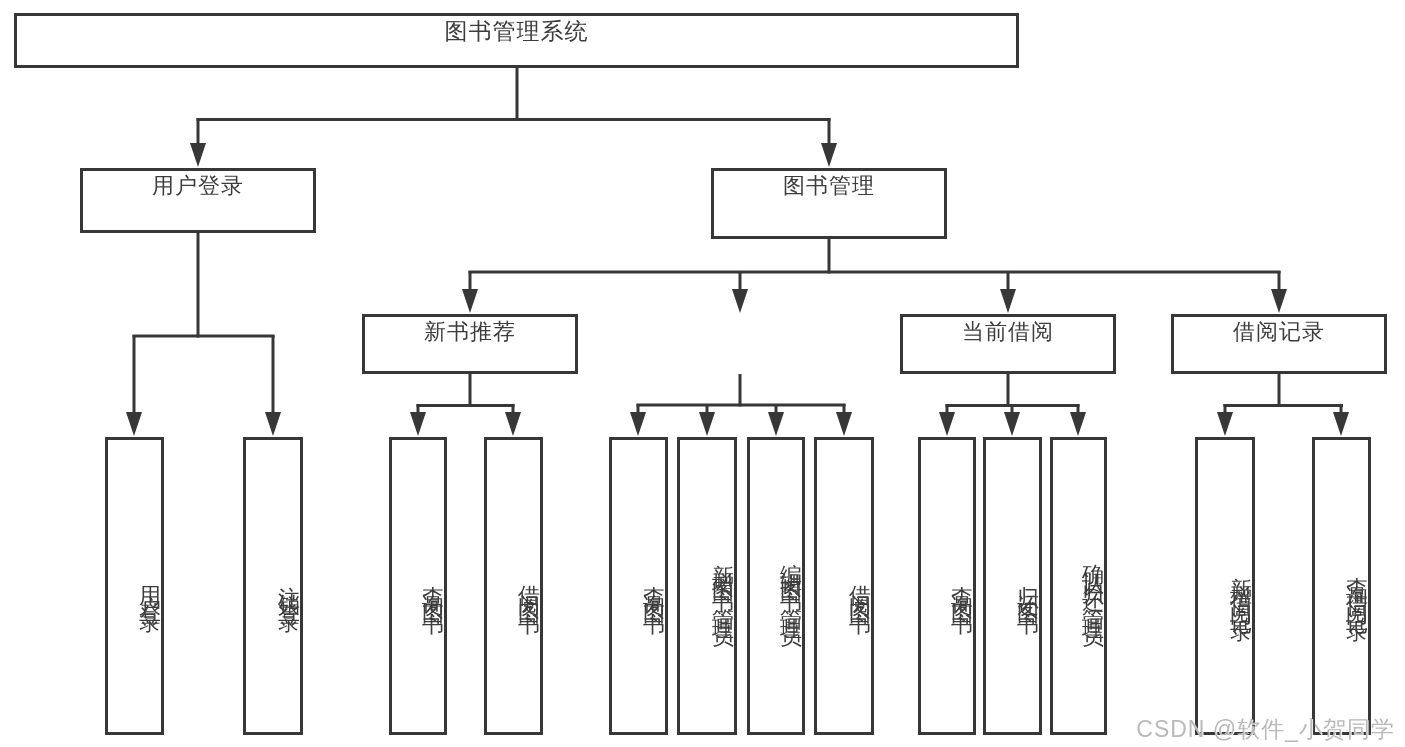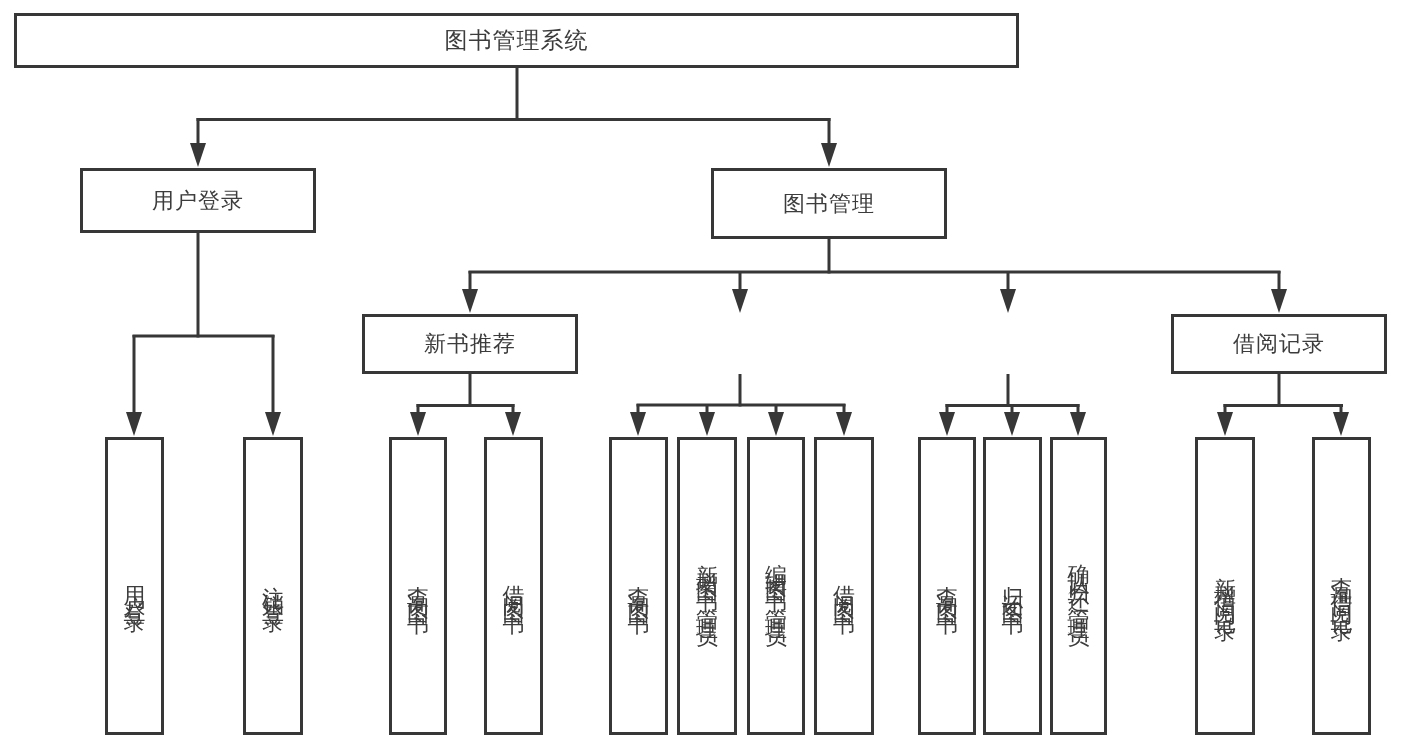--- a/index.html
+++ b/index.html
@@ -3,21 +3,21 @@
 <meta charset="utf-8">
 <style>
   html,body{margin:0;padding:0;background:#ffffff;}
   .stage{
     position:relative;width:1405px;height:747px;background:#ffffff;overflow:hidden;
     font-family:"Liberation Sans",sans-serif;
   }
   .connectors{position:absolute;left:0;top:0;width:1405px;height:747px;}
   .node{
     position:absolute;background:#ffffff;border:3px solid #373737;box-sizing:border-box;
-    display:flex;align-items:center;justify-content:center;
+    display:flex;justify-content:center;
     color:#3c3c3c;z-index:2;
   }
   .node.h{font-size:22px;letter-spacing:1px;}
   .node.root{font-size:23px;}
   .node.v{
     writing-mode:vertical-rl;text-orientation:mixed;
     font-size:22px;letter-spacing:9px;line-height:1;
     text-align:center;
   }
   .watermark{
@@ -100,20 +100,23 @@
   <div class="node h" style="left:80px;top:168px;width:236px;height:65px;">
     <span>用户登录</span>
   </div>
   <div class="node h" style="left:711px;top:168px;width:236px;height:71px;">
     <span>图书管理</span>
   </div>
 
   <div class="node h" style="left:362px;top:314px;width:216px;height:60px;">
     <span>新书推荐</span>
   </div>
+  <div class="node h" style="left:900px;top:314px;width:216px;height:60px;">
+    <span>当前借阅</span>
+  </div>
   <div class="node h" style="left:1171px;top:314px;width:216px;height:60px;">
     <span>借阅记录</span>
   </div>
 
   <div class="node v" style="left:105px;top:437px;width:59px;height:298px;">
     <span>用户登录</span>
   </div>
   <div class="node v" style="left:243px;top:437px;width:60px;height:298px;">
     <span>注销登录</span>
   </div>
@@ -148,14 +151,17 @@
     <span>确认归还（管理员）</span>
   </div>
 
   <div class="node v" style="left:1195px;top:437px;width:60px;height:298px;">
     <span>新增借阅记录</span>
   </div>
   <div class="node v" style="left:1312px;top:437px;width:59px;height:298px;">
     <span>查询借阅记录</span>
   </div>
 
+  <div class="watermark">
+    <span>CSDN @软件_小贺同学</span>
+  </div>
 
 </div>
 
 </body></html>

